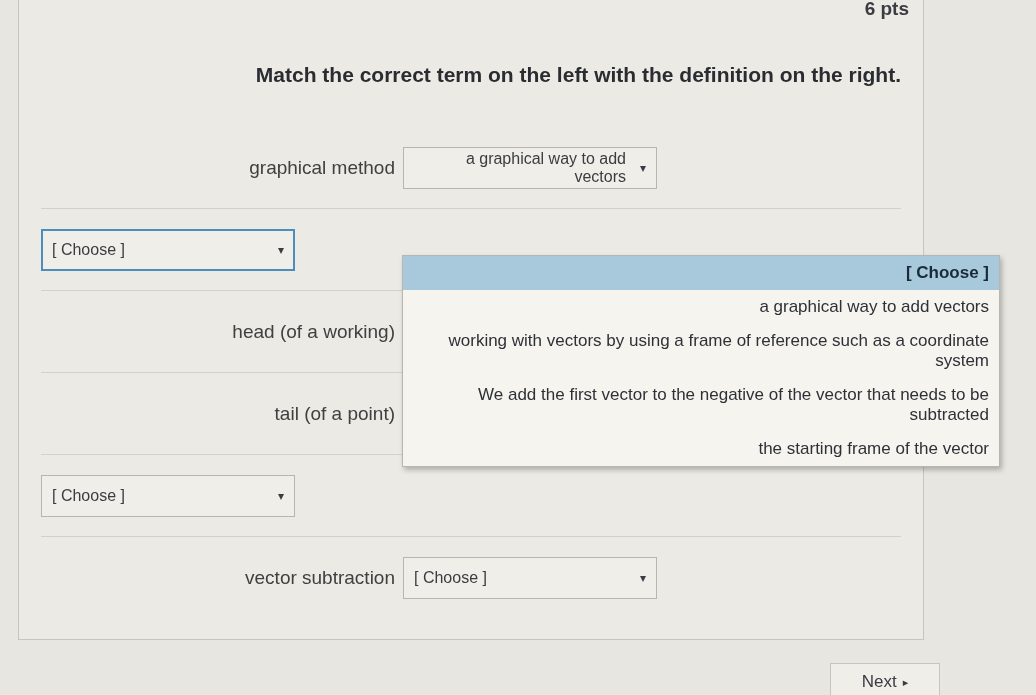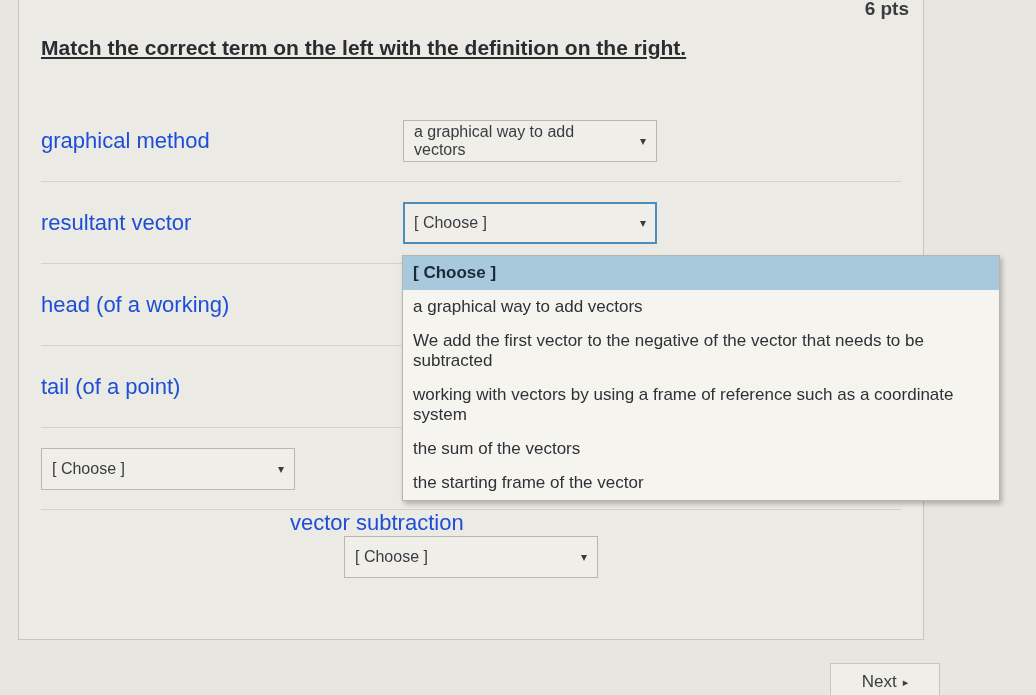--- a/index.html
+++ b/index.html
@@ -10,20 +10,21 @@
     background: #e8e6e0;
     color: #2b2d33;
     width: 1036px;
     height: 695px;
     overflow: hidden;
   }
   .canvas {
     position: relative;
     width: 1036px;
     height: 695px;
+    text-align: right;
   }
   .question-panel {
     position: absolute;
     left: 18px;
     top: 0;
     width: 906px;
     height: 640px;
     background: #eceae4;
     border: 1px solid #c7c5bf;
     border-top: none;
@@ -31,40 +32,39 @@
   }
   .points {
     position: absolute;
     right: 14px;
     top: -2px;
     font-size: 19px;
     font-weight: 600;
     color: #3a3c42;
   }
   .prompt {
-    margin-top: 36px;
+    margin-top: 63px;
     font-size: 21px;
     font-weight: 700;
     color: #2a2c31;
-    text-decoration: underline;
   }
   .matches {
     margin-top: 40px;
   }
   .match-row {
     display: flex;
     align-items: center;
     border-bottom: 1px solid #d3d1cc;
     min-height: 82px;
   }
-  .match-row:last-child { border-bottom: none; flex-direction: column; }
+  .match-row:last-child { border-bottom: none; }
   .term {
     width: 362px;
-    font-size: 22px;
-    color: #1d4ed8;
+    font-size: 19px;
+    color: #404040;
     padding-right: 8px;
   }
   .select-box {
     position: relative;
     width: 254px;
     height: 42px;
     border: 1px solid #b8b6b1;
     background: #f0eee8;
     display: flex;
     align-items: center;
@@ -138,21 +138,20 @@
 
       <div class="match-row">
         <div class="term">graphical method</div>
         <div class="select-box">
           <span>a graphical way to add vectors</span>
           <span class="chev">▾</span>
         </div>
       </div>
 
       <div class="match-row">
-        <div class="term">resultant vector</div>
         <div class="select-box open">
           <span>[ Choose ]</span>
           <span class="chev">▾</span>
         </div>
       </div>
 
       <div class="match-row">
         <div class="term">head (of a working)</div>
         <div class="select-box">
           <span>[ Choose ]</span>
@@ -182,23 +181,22 @@
           <span class="chev">▾</span>
         </div>
       </div>
 
     </div>
   </div>
 
   <div class="dropdown-list">
     <div class="opt selected">[ Choose ]</div>
     <div class="opt">a graphical way to add vectors</div>
+    <div class="opt">working with vectors by using a frame of reference such as a coordinate system</div>
     <div class="opt">We add the first vector to the negative of the vector that needs to be subtracted</div>
-    <div class="opt">working with vectors by using a frame of reference such as a coordinate system</div>
-    <div class="opt">the sum of the vectors</div>
     <div class="opt">the starting frame of the vector</div>
   </div>
 
   <div class="next-btn">
     <span>Next</span>
     <span class="tri">▸</span>
   </div>
 </div>
 
 </body></html>

